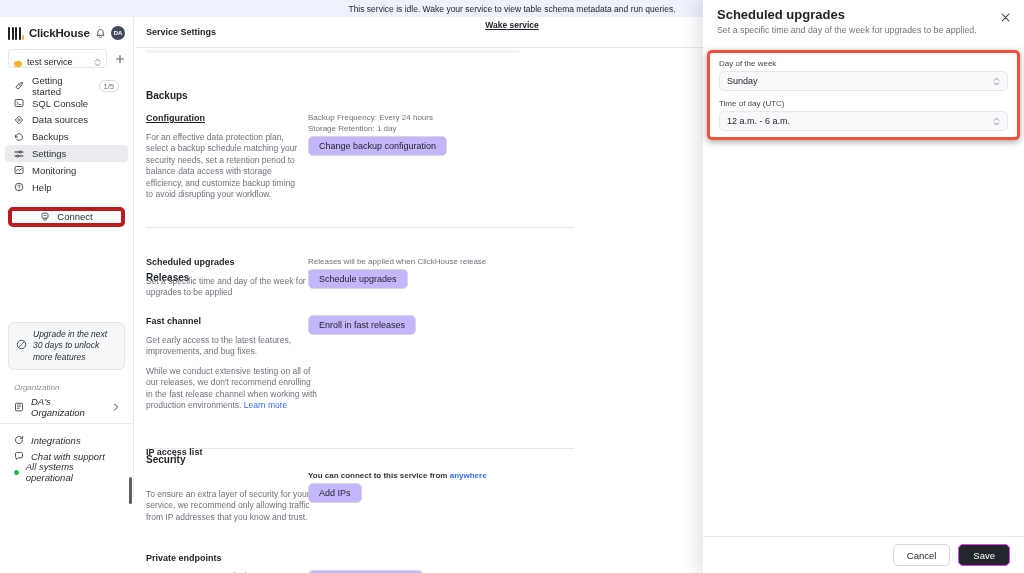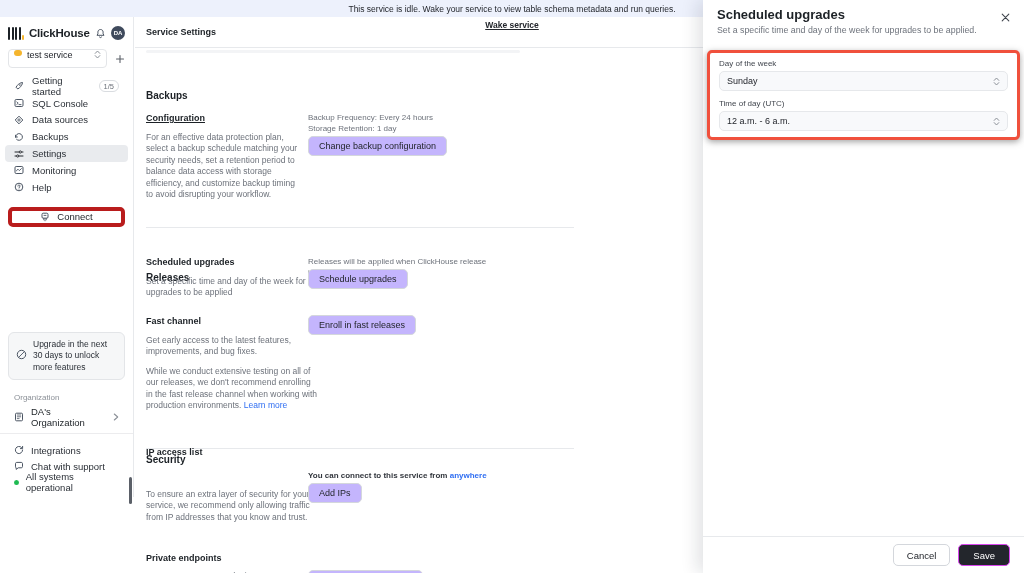--- a/index.html
+++ b/index.html
@@ -35,21 +35,21 @@
   .logo-text{ font-size:11.5px; font-weight:700; letter-spacing:-0.2px; }
   .sb-header .spacer{ flex:1; }
   .avatar{
     width:14px; height:14px; border-radius:50%; background:#3f4a5c; color:#fff;
     font-size:6px; font-weight:700; display:flex; align-items:center; justify-content:center;
     margin-left:5px; cursor:pointer;
   }
   .service-row{ display:flex; align-items:center; padding:3px 8px 0 8px; }
   .service-select{
     flex:0 0 99px; height:19px; border:1px solid #e3e5e8; border-radius:4px; background:#fff;
-    display:flex; align-items:flex-start; padding:0 5px; gap:5px; cursor:pointer;
+    display:flex; align-items:flex-end; padding:0 5px; gap:5px; cursor:pointer;
   }
   .service-state{ width:8px; height:6px; border-radius:3px; background:#f5b52e; }
   .service-name{ font-size:9px; color:#23262c; flex:1; }
   .plus-btn{ margin-left:8px; cursor:pointer; color:#5b6068; }
 
   .sb-nav{ margin-top:10px; }
   .sb-item{
     height:16.8px; margin:0 5px; padding:0 9px; border-radius:4px;
     display:flex; align-items:center; gap:8px; cursor:pointer; font-size:9.5px; color:#2a2f36;
   }
@@ -57,21 +57,21 @@
   .sb-item .grow{ flex:1; }
   .badge{
     font-size:7.5px; color:#6d727b; border:1px solid #d9dce0; border-radius:8px;
     padding:0.5px 4px; background:#fff;
   }
   .connect-btn{
     margin:11px 8px 0 8px; height:20px; border:4px solid #b91c1c; border-radius:5px;
     display:flex; align-items:center; gap:7px; padding:0 8px; font-size:9.5px; cursor:pointer; background:#fff;justify-content:center;
   }
 
-  .sb-bottom{ position:absolute; left:0; right:0; bottom:7px; }
+  .sb-bottom{ position:absolute; left:0; right:0; bottom:17px;font-style:italic; }
   .upgrade-box{
     margin:0 8px 13px 8px; border:1px solid #e3e5e8; background:#f6f7f8; border-radius:6px;
     padding:6px 7px; display:flex; gap:6px; cursor:pointer;
   }
   .upgrade-text{ font-size:8.5px; line-height:1.35; color:#2a2f36; }
   .org-label{ font-size:8px; color:#8b9097; margin:0 0 6px 14px; }
   .org-row{
     height:17px; display:flex; align-items:center; gap:7px; padding:0 14px;
     font-size:9.5px; cursor:pointer;
   }

